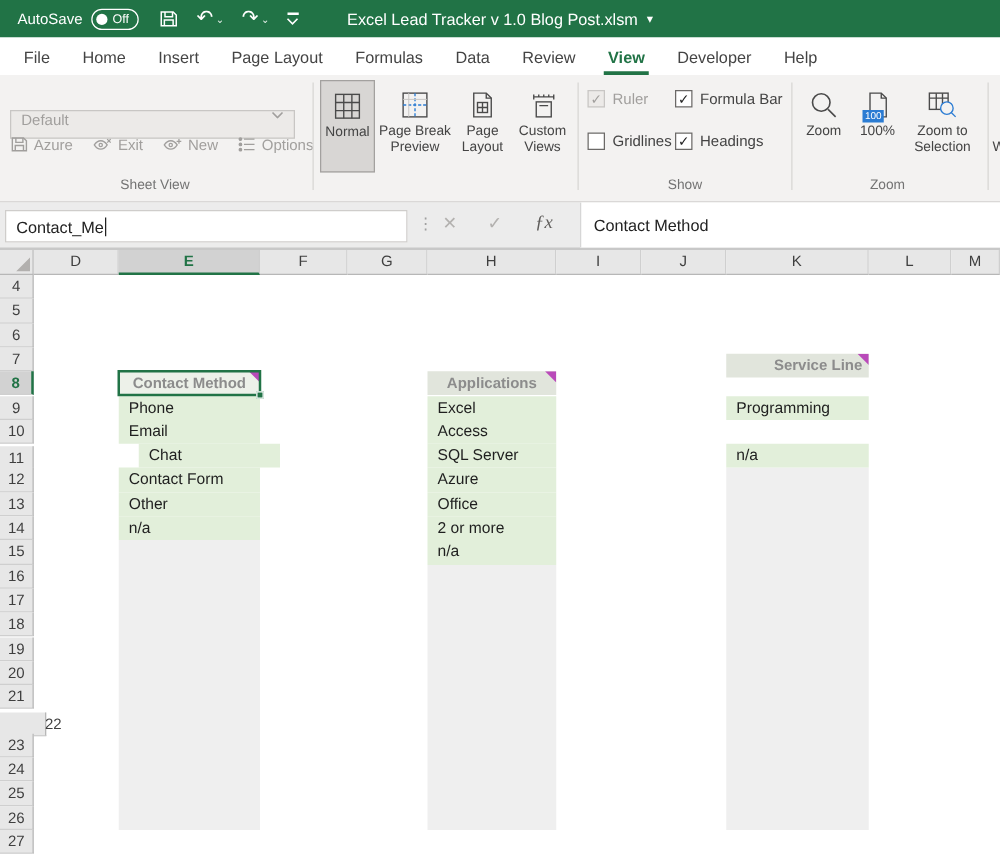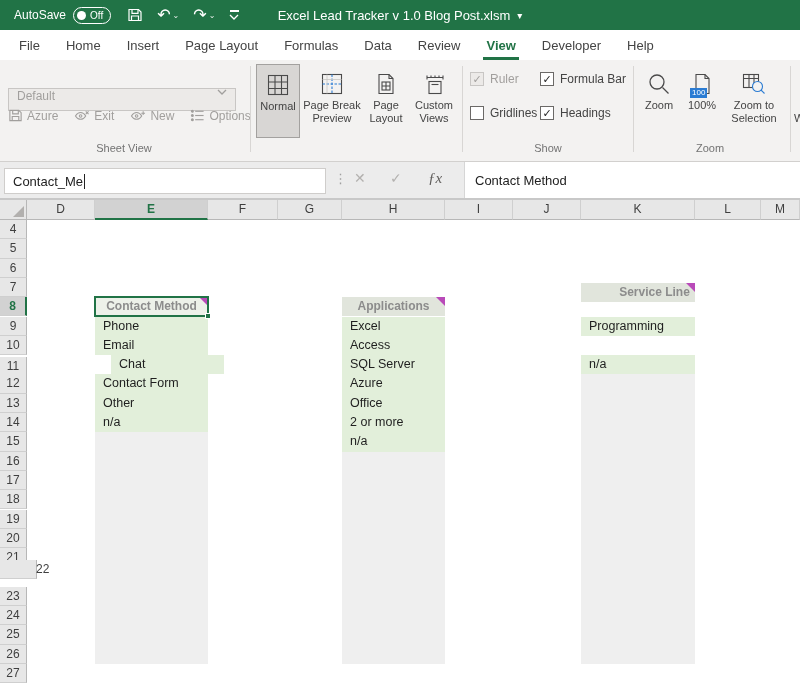--- a/index.html
+++ b/index.html
@@ -355,21 +355,21 @@
       <div class="rowhdr" style="top: 174.4px; height: 19.3px; line-height: 19.3px;">12</div>
       <div class="rowhdr" style="top: 193.7px; height: 19.3px; line-height: 19.3px;">13</div>
       <div class="rowhdr" style="top: 213px; height: 19.3px; line-height: 19.3px;">14</div>
       <div class="rowhdr" style="top: 232.3px; height: 19.3px; line-height: 19.3px;">15</div>
       <div class="rowhdr" style="top: 251.6px; height: 19.3px; line-height: 19.3px;">16</div>
       <div class="rowhdr" style="top: 270.9px; height: 19.3px; line-height: 19.3px;">17</div>
       <div class="rowhdr" style="top: 290.2px; height: 19.3px; line-height: 19.3px;">18</div>
       <div class="rowhdr" style="top: 309.5px; height: 19.3px; line-height: 19.3px;">19</div>
       <div class="rowhdr" style="top: 328.8px; height: 19.3px; line-height: 19.3px;">20</div>
       <div class="rowhdr" style="top: 348.1px; height: 19.3px; line-height: 19.3px;">21</div>
-      <div class="rowhdr" style="top: 360px; height: 19.3px; line-height: 19.3px; padding-left: 36px;">22</div>
+      <div class="rowhdr" style="top: 370px; height: 19.3px; line-height: 19.3px; padding-left: 36px;">22</div>
       <div class="rowhdr" style="top: 386.7px; height: 19.3px; line-height: 19.3px;">23</div>
       <div class="rowhdr" style="top: 406px; height: 19.3px; line-height: 19.3px;">24</div>
       <div class="rowhdr" style="top: 425.3px; height: 19.3px; line-height: 19.3px;">25</div>
       <div class="rowhdr" style="top: 444.6px; height: 19.3px; line-height: 19.3px;">26</div>
       <div class="rowhdr" style="top: 463.9px; height: 19.3px; line-height: 19.3px;">27</div>
       <div class="gray-block" style="left: 95px; width: 113px; top: 232.3px; height: 231.6px;"></div>
       <div class="list-header selcell" style="left: 95px; width: 113px; top: 97.2px; height: 19.3px; line-height: 19.3px;">Contact Method<div class="comment-tri"></div></div>
       <div class="list-item" style="left: 95px; width: 113px; top: 116.5px; height: 19.3px; line-height: 19.3px;">Phone</div>
       <div class="list-item" style="left: 95px; width: 113px; top: 135.8px; height: 19.3px; line-height: 19.3px;">Email</div>
       <div class="list-item" style="left: 95px; width: 113px; top: 155.1px; height: 19.3px; line-height: 19.3px; margin-left: 16px;">Chat</div>

